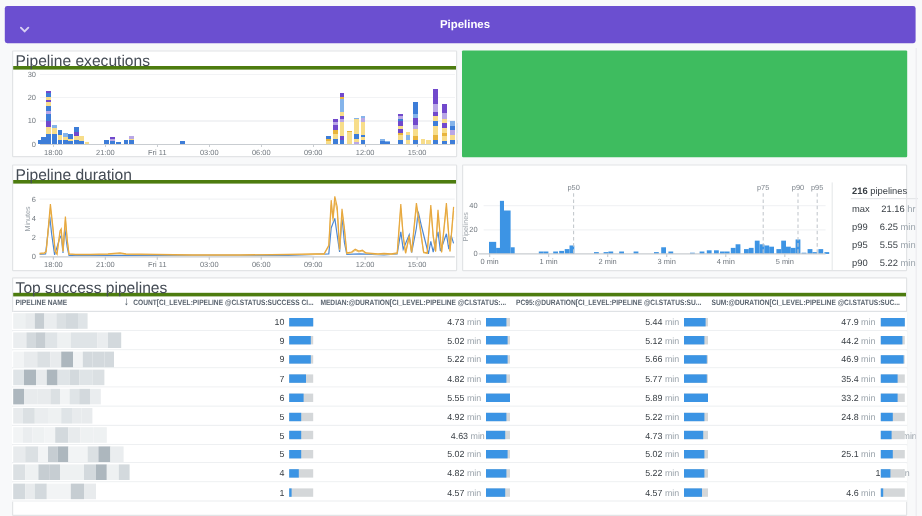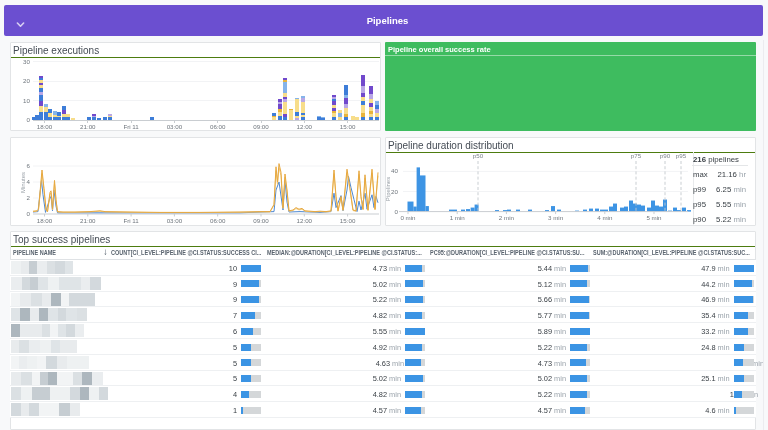--- a/index.html
+++ b/index.html
@@ -1,17 +1,17 @@
 <!DOCTYPE html>
 <html><head><meta charset="utf-8">
 <style>
 *{margin:0;padding:0;box-sizing:border-box}
 html,body{width:768px;height:430px;background:#f8f9fa;font-family:"Liberation Sans",sans-serif;overflow:hidden;position:relative}
 .panel{position:absolute;background:#fff;border:1px solid #e2e4e6;border-radius:1px}
-.ptitle{height:15px;line-height:16px;padding-left:2px;font-size:10px;color:#454c55;border-bottom:1px solid #4d7c0f;white-space:nowrap}
+.ptitle{height:15px;line-height:16px;padding-left:2px;font-size:13px;color:#454c55;border-bottom:3px solid #4d7c0f;white-space:nowrap}
 .trow{position:absolute;left:10px;width:746px;height:15.8px;border-bottom:1px solid #eef0f2;background:#fff}
 .trow .num{position:absolute;top:3.8px;font-size:7.4px;color:#3a4046;text-align:right;white-space:nowrap}
 .trow .num u{text-decoration:none;color:#9aa3ab}
 .barbox{position:absolute;top:4.5px}
 .bar{display:inline-block;height:7px;background:#d4d7d9;position:relative;vertical-align:top}
 .bar b{position:absolute;left:0;top:0;height:7px;background:#3b94e4}
 .blurname{position:absolute;left:1px;top:1px;height:13px;display:flex}
 .blurname i{display:inline-block;height:13px}
 .hcell{position:absolute;font-size:6.5px;font-weight:bold;color:#59636e;white-space:nowrap;transform:scaleX(0.85);transform-origin:0 0}
 </style></head>
@@ -170,24 +170,24 @@
 <line x1="337.6" y1="78.4" x2="337.6" y2="80.9" stroke="#c9cdd1" stroke-width="1"></line>
 <text x="337.6" y="86.9" text-anchor="middle" font-size="6.2" fill="#6f767d">15:00</text>
 <text x="20" y="80.4" text-anchor="end" font-size="6.2" fill="#6f767d">0</text>
 <text x="20" y="60.9" text-anchor="end" font-size="6.2" fill="#6f767d">10</text>
 <text x="20" y="41.4" text-anchor="end" font-size="6.2" fill="#6f767d">20</text>
 <text x="20" y="21.9" text-anchor="end" font-size="6.2" fill="#6f767d">30</text>
   </svg>
 </div>
 
 <div style="position:absolute;left:385px;top:42px;width:371px;height:89px;background:#3ebc5f;border-radius:1px">
-  <div style="height:14px;line-height:15px;padding-left:3px;font-size:7.5px;font-weight:bold;color:#fff;border-bottom:1px solid rgba(255,255,255,.45)">Pipeline overall success rate</div>
 </div>
 
 <div class="panel" style="left:10px;top:137px;width:371px;height:89px">
+  <div class="ptitle">Pipeline duration</div>
   <svg width="371" height="89" viewBox="0 0 371 89" style="position:absolute;left:-1px;top:-1px">
 <line x1="23" y1="61.0" x2="369" y2="61.0" stroke="#f2f3f5" stroke-width="1"></line>
 <line x1="23" y1="45.0" x2="369" y2="45.0" stroke="#f2f3f5" stroke-width="1"></line>
 <line x1="23" y1="29.0" x2="369" y2="29.0" stroke="#f2f3f5" stroke-width="1"></line>
 <line x1="23" y1="77.0" x2="369" y2="77.0" stroke="#c9cdd1" stroke-width="1"></line>
 <line x1="34.5" y1="77.0" x2="34.5" y2="79.5" stroke="#c9cdd1" stroke-width="1"></line>
 <text x="34.5" y="85.5" text-anchor="middle" font-size="6.2" fill="#6f767d">18:00</text>
 <line x1="77.8" y1="77.0" x2="77.8" y2="79.5" stroke="#c9cdd1" stroke-width="1"></line>
 <text x="77.8" y="85.5" text-anchor="middle" font-size="6.2" fill="#6f767d">21:00</text>
 <line x1="121.1" y1="77.0" x2="121.1" y2="79.5" stroke="#c9cdd1" stroke-width="1"></line>
@@ -207,21 +207,20 @@
 <text x="20" y="47.0" text-anchor="end" font-size="6.2" fill="#6f767d">4</text>
 <text x="20" y="31.0" text-anchor="end" font-size="6.2" fill="#6f767d">6</text>
 <text x="15.5" y="46" font-size="6" fill="#9aa1a8" transform="rotate(-90 15 46)" text-anchor="middle">Minutes</text>
 <polyline points="23.0,75.00 28.0,74.60 31.5,43.40 33.0,57.80 35.5,75.40 40.0,61.00 41.0,59.40 42.5,73.80 44.0,53.00 46.0,69.00 47.5,75.80 90.0,75.80 150.0,75.80 230.0,75.80 264.0,74.60 266.0,53.00 269.0,45.00 273.0,73.00 275.0,43.40 277.0,65.00 279.0,75.00 290.0,74.60 310.0,75.40 321.0,74.60 324.0,56.20 326.0,70.60 331.0,58.60 333.0,73.80 337.0,53.00 338.5,39.40 341.0,50.60 344.0,62.60 347.0,74.60 349.0,64.20 351.0,73.00 355.0,56.20 357.0,72.20 362.0,57.80 364.0,70.60 366.0,59.40 368.0,65.80" fill="none" stroke="#4e88d2" stroke-width="1"></polyline>
 <polyline points="23.0,74.62 27.0,74.28 28.5,72.92 32.0,36.52 34.0,53.45 36.0,72.92 37.5,74.96 40.0,57.13 41.0,55.66 42.5,72.92 44.5,46.09 46.0,63.75 47.5,74.96 53.0,75.30 65.0,75.30 80.0,74.96 90.0,74.28 95.0,74.96 120.0,75.30 150.0,75.64 190.0,75.64 230.0,75.30 252.0,74.96 260.0,74.96 264.0,68.17 266.0,33.58 267.5,47.56 269.0,30.63 271.0,38.73 273.0,71.56 275.0,40.20 277.0,54.92 279.0,74.28 283.0,73.60 286.0,71.56 289.0,72.92 292.0,72.24 295.0,74.28 300.0,74.62 305.0,74.96 310.0,74.62 316.0,74.96 321.0,74.28 324.0,36.52 326.0,60.81 328.0,74.28 331.0,60.81 333.0,73.60 337.0,35.78 340.0,53.45 343.0,73.60 346.0,74.28 349.0,37.26 351.0,60.81 353.0,72.92 355.0,40.94 358.0,73.60 362.0,35.78 365.0,72.92 368.0,38.73" fill="none" stroke="#eec46e" stroke-width="0.9"></polyline>
 <polyline points="23.0,74.20 27.0,73.80 28.5,72.20 32.0,33.00 34.0,51.40 36.0,72.20 37.5,74.60 40.0,55.40 41.0,53.80 42.5,72.20 44.5,43.40 46.0,62.60 47.5,74.60 53.0,75.00 65.0,75.00 80.0,74.60 90.0,73.80 95.0,74.60 120.0,75.00 150.0,75.40 190.0,75.40 230.0,75.00 252.0,74.60 260.0,74.60 264.0,67.40 266.0,29.80 267.5,45.00 269.0,26.60 271.0,35.40 273.0,70.60 275.0,37.00 277.0,53.00 279.0,73.80 283.0,73.00 286.0,70.60 289.0,72.20 292.0,71.40 295.0,73.80 300.0,74.20 305.0,74.60 310.0,74.20 316.0,74.60 321.0,73.80 324.0,33.00 326.0,59.40 328.0,73.80 331.0,59.40 333.0,73.00 337.0,32.20 340.0,51.40 343.0,73.00 346.0,73.80 349.0,33.80 351.0,59.40 353.0,72.20 355.0,37.80 358.0,73.00 362.0,32.20 365.0,72.20 368.0,35.40" fill="none" stroke="#e7a83f" stroke-width="1"></polyline>
   </svg>
 </div>
 
 <div class="panel" style="left:385px;top:137px;width:371px;height:89px">
-  <div class="ptitle">Pipeline duration distribution</div>
   <svg width="371" height="89" viewBox="0 0 371 89" style="position:absolute;left:-1px;top:-1px">
 <line x1="18" y1="54.5" x2="303" y2="54.5" stroke="#f2f3f5" stroke-width="1"></line>
 <line x1="18" y1="34.4" x2="303" y2="34.4" stroke="#f2f3f5" stroke-width="1"></line>
 <rect x="22.5" y="64.55" width="6.0" height="10.05" fill="#3d94e4"></rect>
 <rect x="28.4" y="69.57" width="3.3" height="5.02" fill="#3d94e4"></rect>
 <rect x="31.6" y="30.38" width="3.4" height="44.22" fill="#3d94e4"></rect>
 <rect x="35.0" y="38.42" width="5.5" height="36.18" fill="#3d94e4"></rect>
 <rect x="40.5" y="69.07" width="3.4" height="5.53" fill="#3d94e4"></rect>
 <rect x="64.0" y="72.59" width="4.0" height="2.01" fill="#3d94e4"></rect>
 <rect x="68.0" y="72.59" width="4.0" height="2.01" fill="#3d94e4"></rect>
@@ -281,21 +280,21 @@
 <line x1="93" y1="24" x2="93" y2="74.6" stroke="#c3c8cd" stroke-width="0.9" stroke-dasharray="3,2.2"></line>
 <text x="93" y="21" text-anchor="middle" font-size="6.2" fill="#7d848c">p50</text>
 <line x1="251" y1="24" x2="251" y2="74.6" stroke="#c3c8cd" stroke-width="0.9" stroke-dasharray="3,2.2"></line>
 <text x="251" y="21" text-anchor="middle" font-size="6.2" fill="#7d848c">p75</text>
 <line x1="280" y1="24" x2="280" y2="74.6" stroke="#c3c8cd" stroke-width="0.9" stroke-dasharray="3,2.2"></line>
 <text x="280" y="21" text-anchor="middle" font-size="6.2" fill="#7d848c">p90</text>
 <line x1="296" y1="24" x2="296" y2="74.6" stroke="#c3c8cd" stroke-width="0.9" stroke-dasharray="3,2.2"></line>
 <text x="296" y="21" text-anchor="middle" font-size="6.2" fill="#7d848c">p95</text>
   </svg>
   <div style="position:absolute;left:307px;top:14px;width:1px;height:73px;background:#e8eaec"></div>
-  <div style="position:absolute;left:306px;top:14px;width:57px;height:90px;font-size:7.8px;color:#3a4046">
+  <div style="position:absolute;left:323px;top:14px;width:57px;height:90px;font-size:7.8px;color:#3a4046">
     <div style="position:absolute;left:1px;top:3px"><b>216</b> pipelines</div>
     <div style="position:absolute;left:0;top:13px;width:56px;border-bottom:1px solid #e4e6e8"></div>
     <div style="position:absolute;left:1px;top:18px;width:55px;height:11px"><span>max</span><span style="position:absolute;right:2px">21.16 <span style="color:#9aa3ab">hr</span></span></div>
     <div style="position:absolute;left:1px;top:33px;width:55px;height:11px"><span>p99</span><span style="position:absolute;right:2px">6.25 <span style="color:#9aa3ab">min</span></span></div>
     <div style="position:absolute;left:1px;top:48px;width:55px;height:11px"><span>p95</span><span style="position:absolute;right:2px">5.55 <span style="color:#9aa3ab">min</span></span></div>
     <div style="position:absolute;left:1px;top:63px;width:55px;height:11px"><span>p90</span><span style="position:absolute;right:2px">5.22 <span style="color:#9aa3ab">min</span></span></div>
   </div>
 </div>
 
 <div class="panel" style="left:10px;top:231px;width:746px;height:199px">

